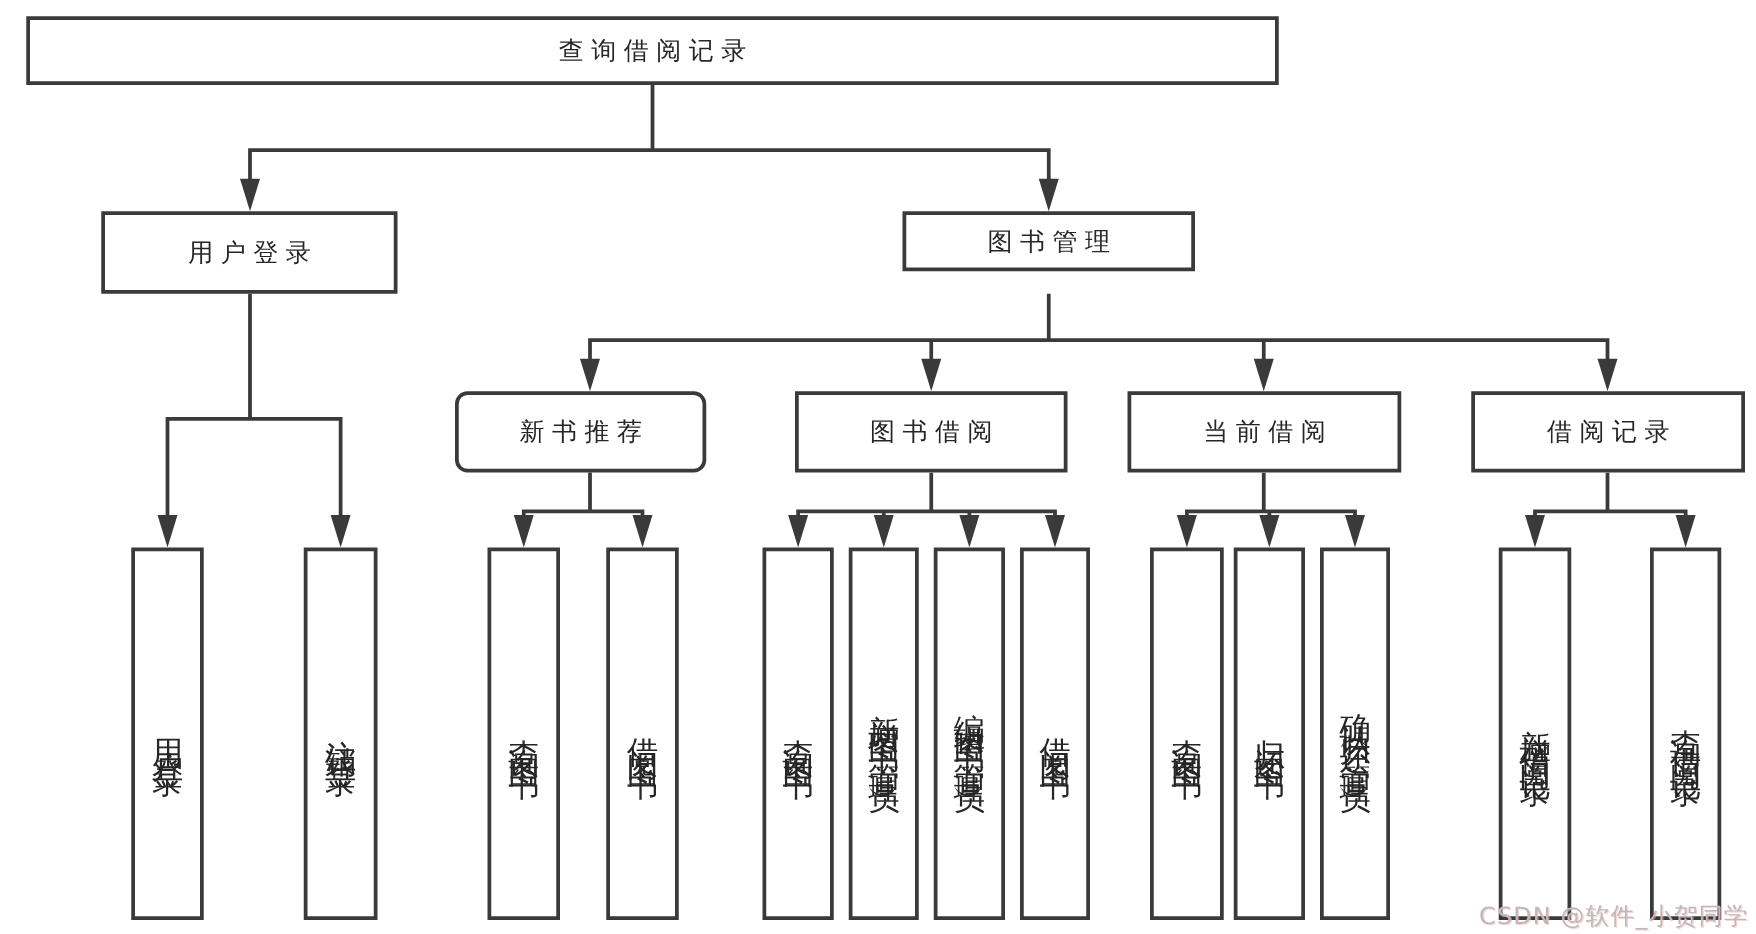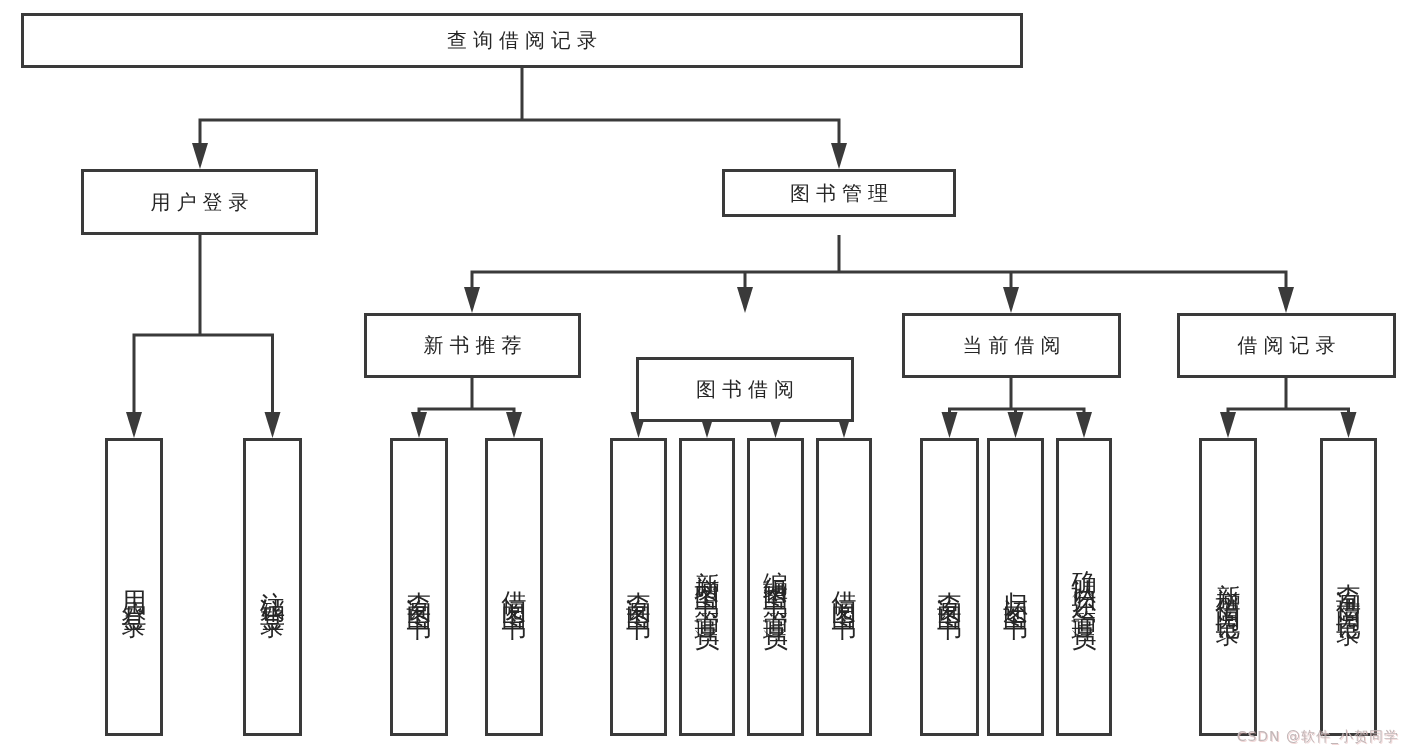--- a/index.html
+++ b/index.html
@@ -37,21 +37,21 @@
     letter-spacing: 8px;
     line-height: 1;
     color: #262626;
     white-space: nowrap;
   }
   .watermark {
     position: absolute;
     right: 6px;
     bottom: 1px;
     z-index: 3;
-    font-size: 14px;
+    font-size: 19px;
     letter-spacing: 1px;
     color: #c2b7b8;
     text-shadow: 1px 1px 0 rgba(232, 183, 183, 0.55);
     white-space: nowrap;
   }
 </style>
 </head>
 <body>
 
 <div id="canvas">
@@ -100,24 +100,24 @@
     <span class="h-label">查询借阅记录</span>
   </div>
 
   <div class="node" style="left:81px; top:169px; width:237px; height:66px;">
     <span class="h-label">用户登录</span>
   </div>
   <div class="node" style="left:722px; top:169px; width:234px; height:48px;">
     <span class="h-label">图书管理</span>
   </div>
 
-  <div class="node" style="left:364px; top:313px; width:217px; height:65px;">
+  <div class="node" style="left:364px; top:313px; width:201px; height:65px;border-radius:10px;">
     <span class="h-label">新书推荐</span>
   </div>
-  <div class="node" style="left:636px; top:313px; width:218px; height:65px;margin-top:44px;">
+  <div class="node" style="left:636px; top:313px; width:218px; height:65px;">
     <span class="h-label">图书借阅</span>
   </div>
   <div class="node" style="left:902px; top:313px; width:219px; height:65px;justify-content:center;">
     <span class="h-label">当前借阅</span>
   </div>
   <div class="node" style="left:1177px; top:313px; width:219px; height:65px;">
     <span class="h-label">借阅记录</span>
   </div>
 
   <div class="node leaf" style="left:105px; top:438px; width:58px; height:298px;">

